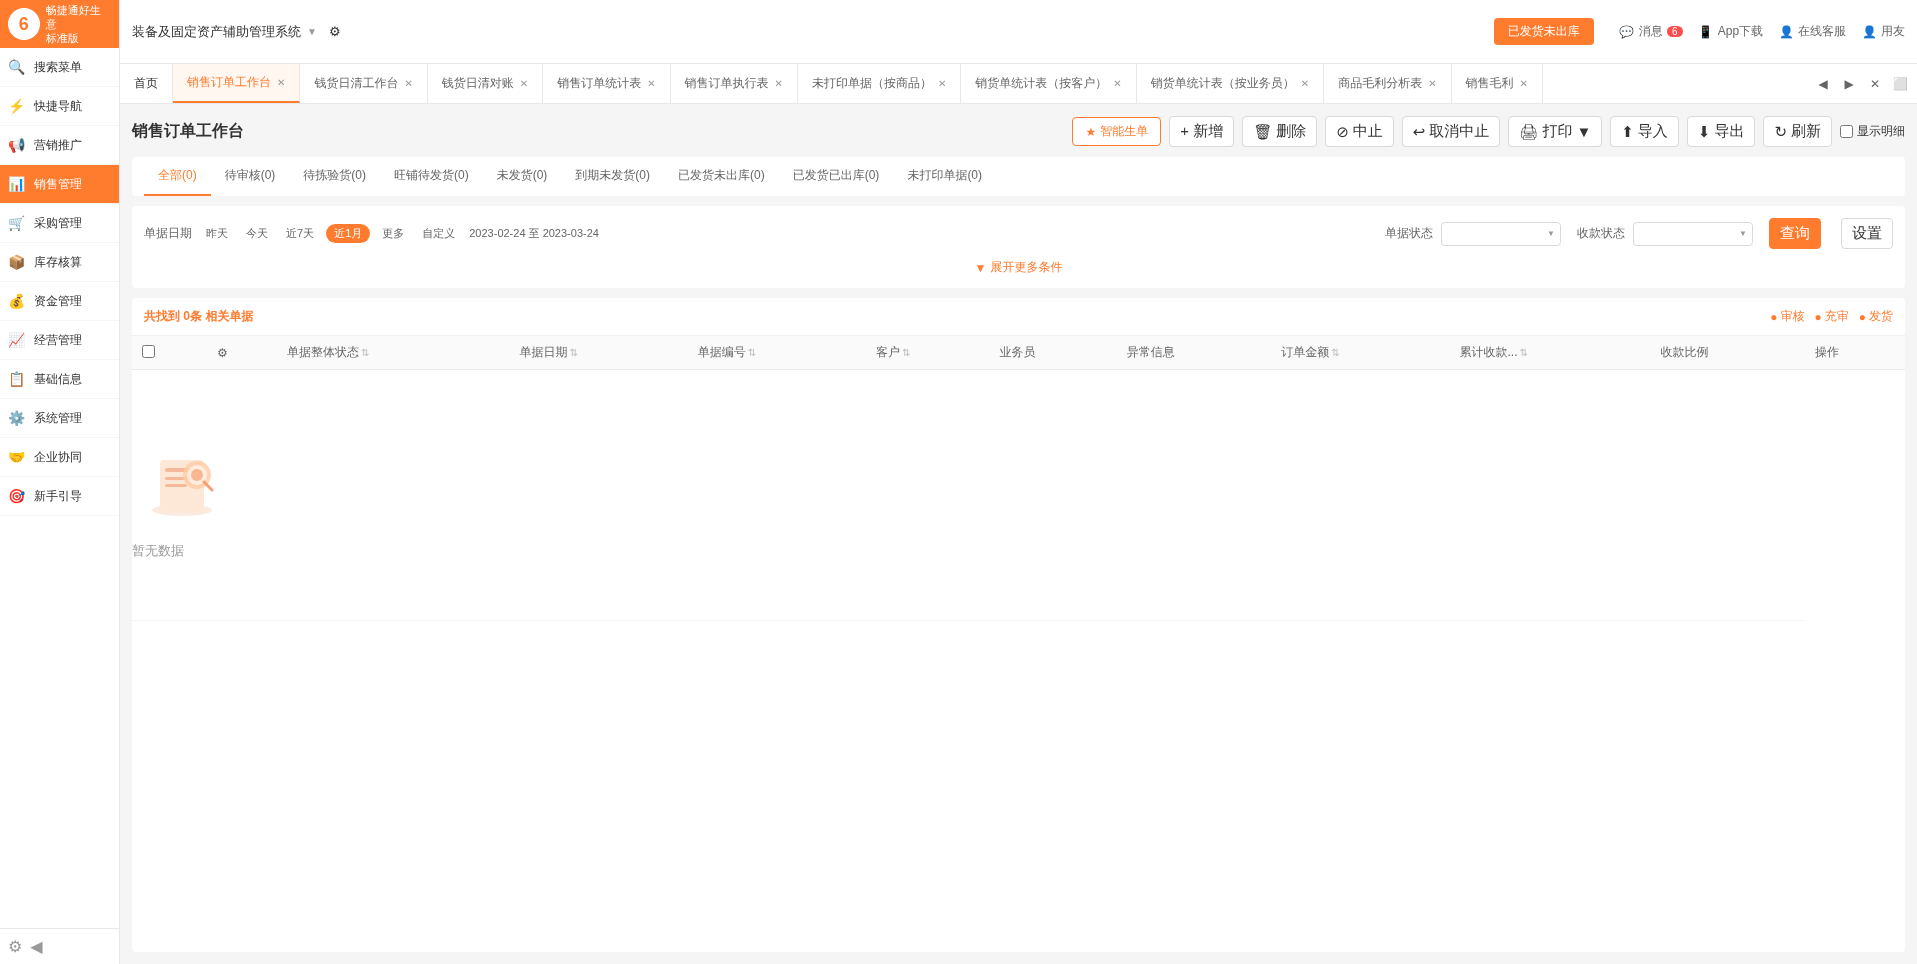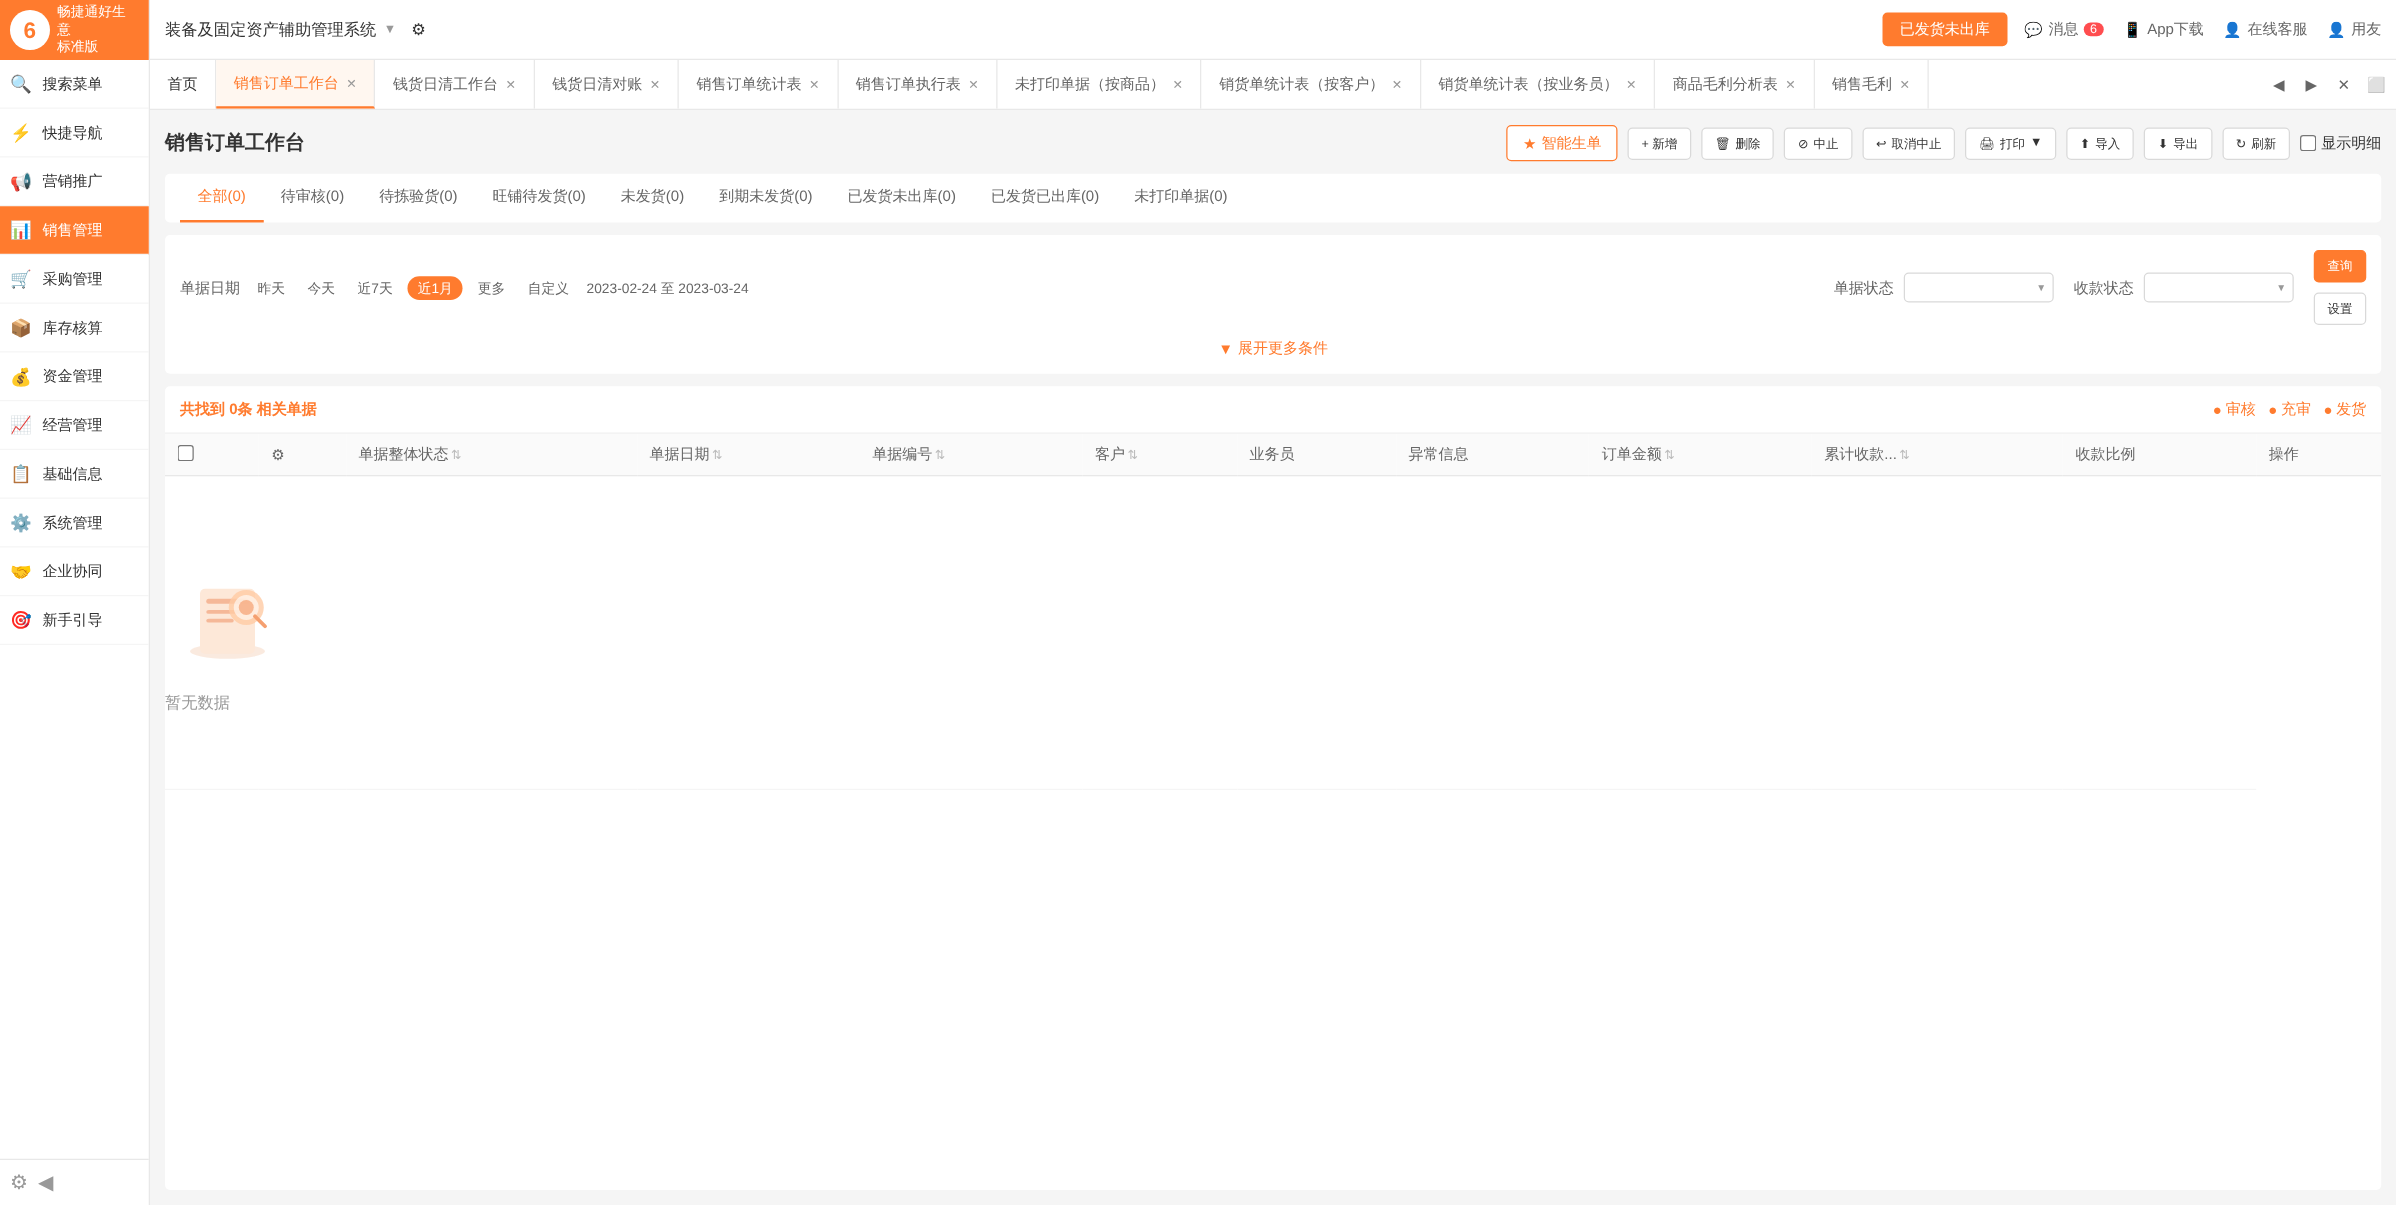--- a/index.html
+++ b/index.html
@@ -13,21 +13,21 @@
     .sidebar-nav-item { padding: 10px 8px; display: flex; align-items: center; gap: 8px; cursor: pointer; color: #333; font-size: 12px; border-bottom: 1px solid #f5f5f5; }
     .sidebar-nav-item.active { background: #ff7b2e; color: #fff; }
     .sidebar-nav-item .nav-icon { width: 18px; height: 18px; display: flex; align-items: center; justify-content: center; font-size: 14px; flex-shrink: 0; }
     .sidebar-bottom { margin-top: auto; padding: 8px; display: flex; gap: 8px; border-top: 1px solid #e8e8e8; }
     .sidebar-bottom-btn { cursor: pointer; color: #999; font-size: 16px; }
 
     
     .main { flex: 1; display: flex; flex-direction: column; overflow: hidden; }
 
     
-    .topbar { height: 48px; background: #fff; border-bottom: 1px solid #e8e8e8; display: flex; align-items: center; padding: 0 12px; gap: 14px; flex-shrink: 0; }
+    .topbar { height: 64px; background: #fff; border-bottom: 1px solid #e8e8e8; display: flex; align-items: center; padding: 0 12px; gap: 26px; flex-shrink: 0; }
     .topbar-system { display: flex; align-items: center; gap: 6px; color: #333; font-size: 13px; flex: 1; }
     .topbar-system-arrow { color: #999; font-size: 10px; }
     .topbar-btn-industry { background: #ff7b2e; color: #fff; border: none; padding: 5px 14px; border-radius: 4px; cursor: pointer; font-size: 12px; }
     .topbar-right { display: flex; align-items: center; gap: 16px; color: #666; font-size: 12px; }
     .topbar-right-item { display: flex; align-items: center; gap: 4px; cursor: pointer; }
     .badge { background: #ff4d4f; color: #fff; border-radius: 10px; padding: 0 5px; font-size: 10px; min-width: 16px; text-align: center; }
 
     
     .tabbar { background: #fff; border-bottom: 1px solid #e8e8e8; display: flex; align-items: center; flex-shrink: 0; overflow: hidden; }
     .tab-item { padding: 10px 14px; cursor: pointer; color: #666; font-size: 12px; white-space: nowrap; display: flex; align-items: center; gap: 4px; border-right: 1px solid #e8e8e8; flex-shrink: 0; }
@@ -38,21 +38,21 @@
     .tab-nav-btn { width: 24px; height: 24px; display: flex; align-items: center; justify-content: center; cursor: pointer; color: #666; font-size: 12px; }
 
     
     .content { flex: 1; background: #f5f5f5; padding: 12px; overflow: auto; display: flex; flex-direction: column; gap: 10px; }
 
     
     .page-header { display: flex; align-items: center; justify-content: space-between; }
     .page-title { font-size: 16px; font-weight: 600; color: #333; }
     .page-actions { display: flex; align-items: center; gap: 8px; }
     .btn-smart { background: #fff; border: 1px solid #ff7b2e; color: #ff7b2e; padding: 5px 12px; border-radius: 4px; cursor: pointer; font-size: 12px; display: flex; align-items: center; gap: 4px; }
-    .btn-action { background: #fff; border: 1px solid #d9d9d9; color: #333; padding: 5px 10px; border-radius: 4px; cursor: pointer; font-size: 10px; display: flex; align-items: center; gap: 4px; }
+    .btn-action { background: #fff; border: 1px solid #d9d9d9; color: #333; padding: 5px 10px; border-radius: 4px; cursor: pointer; font-size: 15px; display: flex; align-items: center; gap: 4px; }
     .checkbox-label { display: flex; align-items: center; gap: 4px; font-size: 12px; color: #333; cursor: pointer; }
 
     
     .subtabs { background: #fff; border-radius: 4px; padding: 0 12px; display: flex; align-items: center; gap: 0; }
     .subtab { padding: 10px 14px; cursor: pointer; color: #666; font-size: 12px; border-bottom: 2px solid transparent; white-space: nowrap; }
     .subtab.active { color: #ff7b2e; border-bottom: 2px solid #ff7b2e; }
 
     
     .filter-bar { background: #fff; border-radius: 4px; padding: 12px; display: flex; flex-direction: column; gap: 10px; }
     .filter-row { display: flex; align-items: center; gap: 16px; }
@@ -323,21 +323,21 @@
           </div>
         </div>
         <div class="filter-item">
           <span class="filter-label">收款状态</span>
           <div class="filter-select-wrap">
             <select class="filter-select">
               <option value=""></option>
             </select>
           </div>
         </div>
-        <div style="display:flex;flex-direction:column;gap:8px;">
+        <div style="display:flex;flex-direction:row;gap:20px;">
           <button class="btn-action" style="background:#ff7b2e;color:#fff;border-color:#ff7b2e;">查询</button>
           <button class="btn-action">设置</button>
         </div>
       </div>
       <div class="filter-row">
         <div class="expand-btn">
           <span>▼</span>
           <span>展开更多条件</span>
         </div>
       </div>

